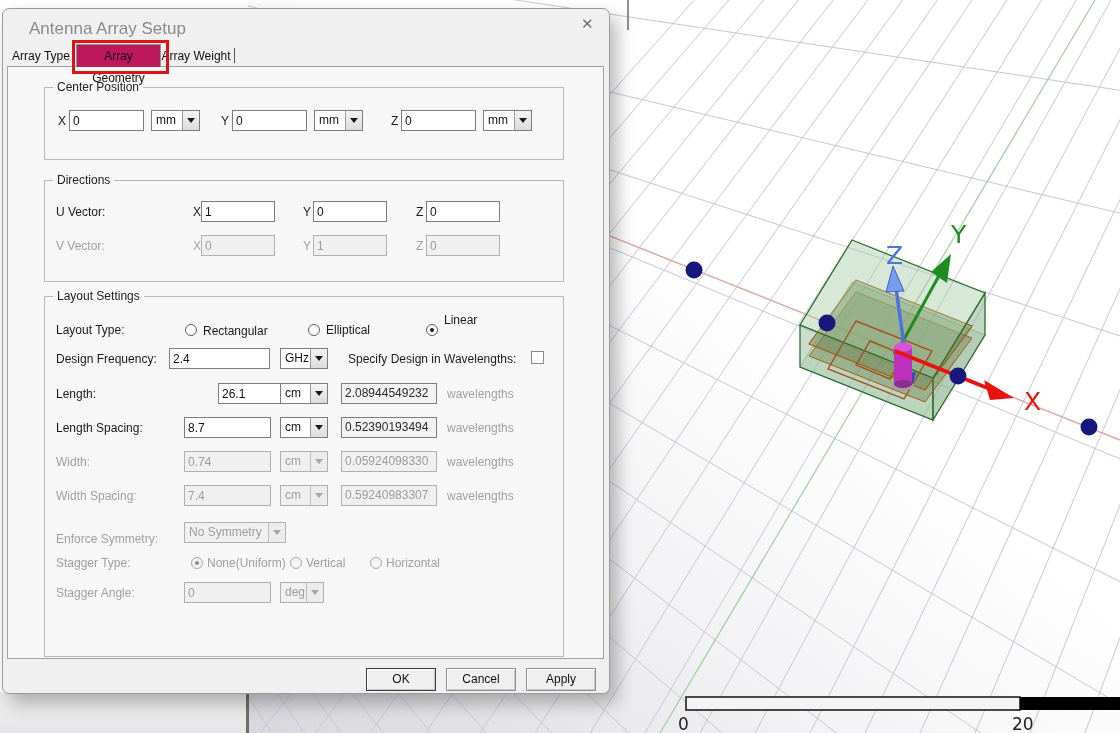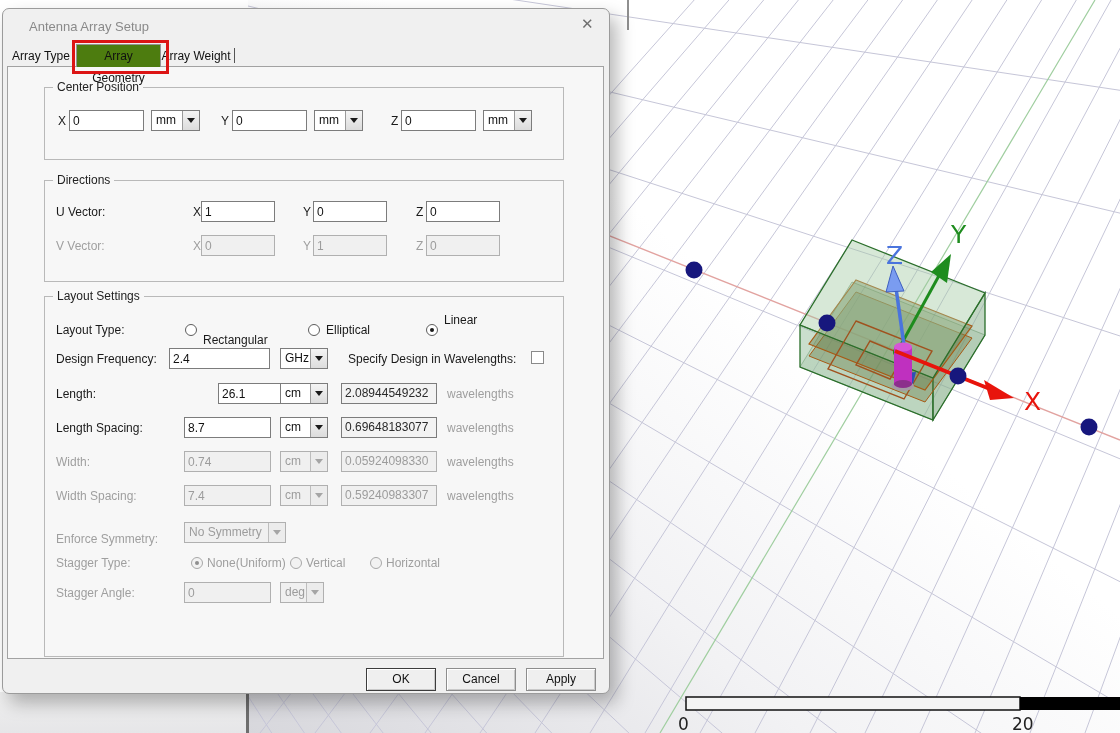--- a/index.html
+++ b/index.html
@@ -10,25 +10,25 @@
   .view3d{position:absolute;left:248px;top:0;width:872px;height:733px;
           background:linear-gradient(to bottom left,#ffffff 42%,#f2f2f4 68%,#d7d7dc 100%);}
   .view3d svg{position:absolute;left:0;top:0;}
   .bl-panel{position:absolute;left:0;top:692px;width:246px;height:41px;
             background:linear-gradient(#efefef,#e6e6e8);}
   .panel-divider{position:absolute;left:246px;top:692px;width:3px;height:41px;background:#6e6e6e;}
 
   
   .dialog{position:absolute;left:2px;top:8px;width:606px;height:684px;background:#f0f0f0;
           border:1px solid #9b9b9b;border-radius:7px;box-shadow:7px 9px 18px rgba(0,0,0,.28);}
-  .dlg-title{position:absolute;left:26px;top:10px;font-size:13px;color:#8a8a8a;}
+  .dlg-title{position:absolute;left:26px;top:10px;font-size:17px;color:#8a8a8a;}
   .dlg-close{position:absolute;left:578px;top:6px;font-size:15px;color:#6f6f6f;cursor:pointer;}
   .tab{position:absolute;text-align:center;font-size:12px;color:#111;cursor:pointer;}
   .tab.inactive{top:37px;height:20px;line-height:20px;}
-  .tab.active{top:35px;height:22px;line-height:22px;background:#4d7c0f;border:1px solid #949494;
+  .tab.active{top:35px;height:22px;line-height:22px;background:#be185d;border:1px solid #949494;
               border-bottom:none;z-index:3;}
   .tab-sep{position:absolute;left:231px;top:39px;width:1px;height:15px;background:#555;}
   .annot{position:absolute;left:69px;top:31px;width:91px;height:28px;border:3px solid #dc1414;
          z-index:4;pointer-events:none;}
   .page{position:absolute;left:4px;top:57px;width:597px;height:593px;background:#f7f7f7;
         border:1px solid #a2a2a2;z-index:1;box-sizing:border-box;}
 
   .grp{position:absolute;border:1px solid #b9b9b9;}
   .grp-legend{position:absolute;top:-8px;left:8px;background:#f7f7f7;padding:0 4px;font-size:12px;color:#222;}
   .lbl{position:absolute;font-size:12px;color:#1a1a1a;white-space:nowrap;}
@@ -253,21 +253,21 @@
         <input class="tin dis" style="left: 268px; top: 54px; width: 74px;" value="1">
         <span class="lbl dis" style="left:371px;top:58px;">Z</span>
         <input class="tin dis" style="left: 381px; top: 54px; width: 74px;" value="0">
       </div>
 
       <div class="grp" style="left:36px;top:229px;width:518px;height:359px;">
         <span class="grp-legend">Layout Settings</span>
 
         <span class="lbl" style="left:11px;top:26px;">Layout Type:</span>
         <span class="radio" style="left:140px;top:27px;"></span>
-        <span class="lbl" style="left:158px;top:36px;">Rectangular</span>
+        <span class="lbl" style="left:158px;top:27px;">Rectangular</span>
         <span class="radio" style="left:263px;top:27px;"></span>
         <span class="lbl" style="left:281px;top:26px;">Elliptical</span>
         <span class="radio sel" style="left:381px;top:27px;"></span>
         <span class="lbl" style="left:399px;top:16px;">Linear</span>
 
         <span class="lbl" style="left:11px;top:55px;text-align:center;">Design Frequency:</span>
         <input class="tin" style="left: 124px; top: 51px; width: 101px;" value="2.4">
         <div class="combo" style="left:235px;top:51px;width:48px;">
           <span class="ct">GHz</span>
           <span class="cb">
@@ -289,21 +289,21 @@
         <span class="lbl dis" style="left:402px;top:90px;">wavelengths</span>
 
         <span class="lbl" style="left:11px;top:124px;">Length Spacing:</span>
         <input class="tin" style="left: 139px; top: 120px; width: 87px;" value="8.7">
         <div class="combo" style="left:235px;top:120px;width:48px;">
           <span class="ct">cm</span>
           <span class="cb">
               <span class="arr"></span>
             </span>
         </div>
-        <div class="tin ro" style="left:296px;top:120px;width:96px;line-height:19px;">0.69648183077</div>
+        <div class="tin ro" style="left:296px;top:120px;width:96px;line-height:19px;">0.52390193494</div>
         <span class="lbl dis" style="left:402px;top:124px;">wavelengths</span>
 
         <span class="lbl dis" style="left:11px;top:158px;">Width:</span>
         <input class="tin dis" style="left: 139px; top: 154px; width: 87px;" value="0.74">
         <div class="combo dis" style="left:235px;top:154px;width:48px;">
           <span class="ct">cm</span>
           <span class="cb">
               <span class="arr"></span>
             </span>
         </div>

